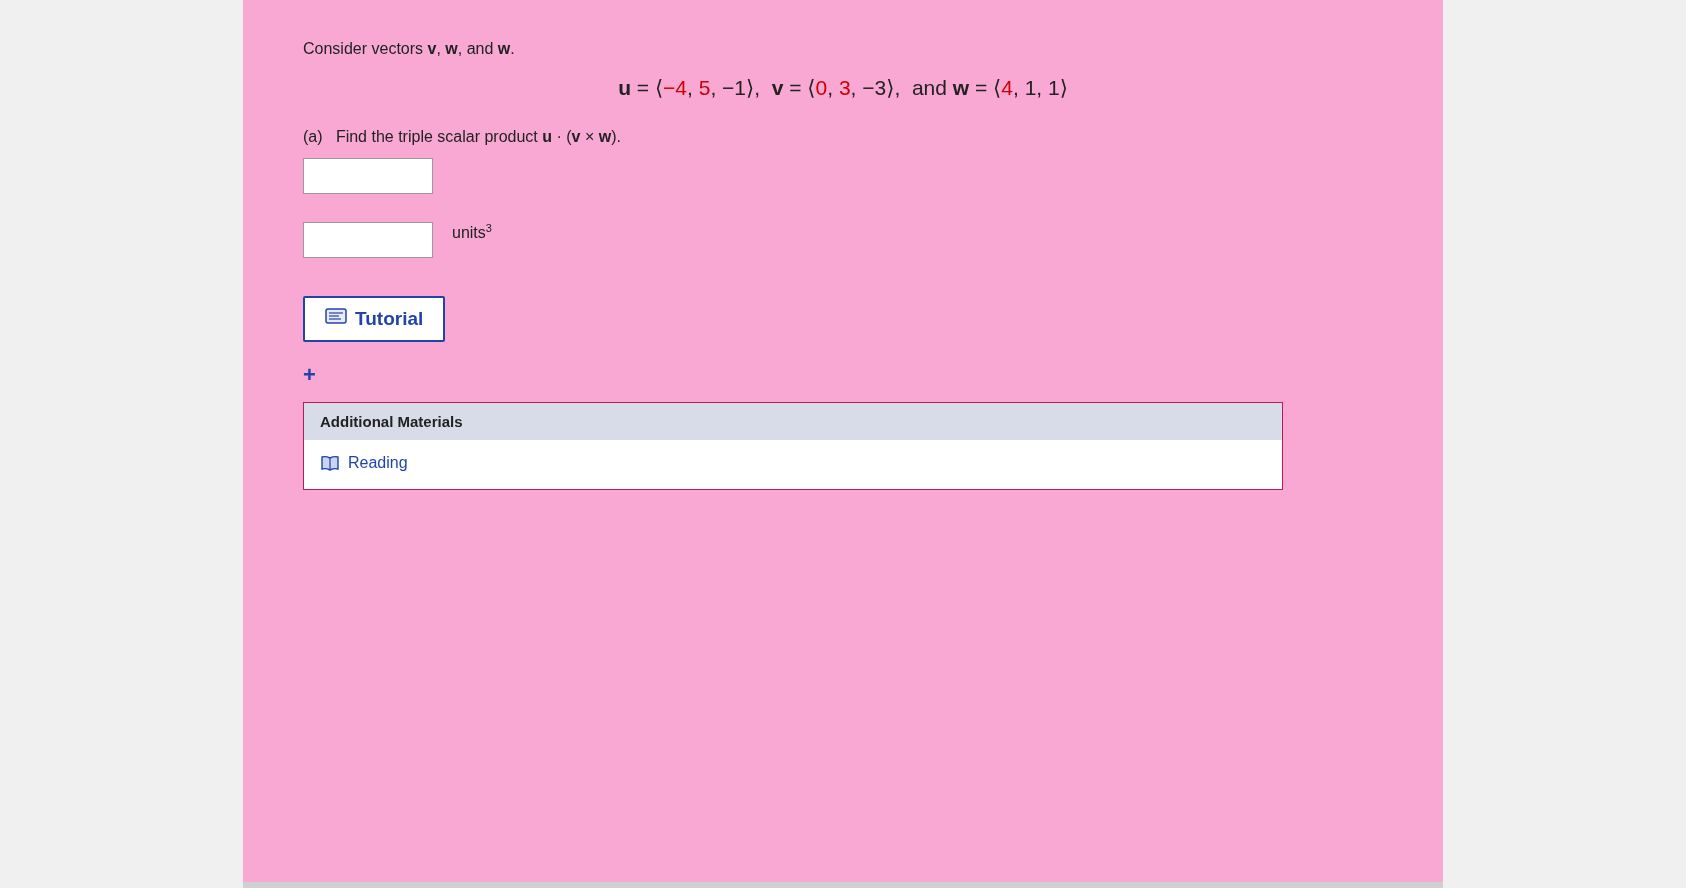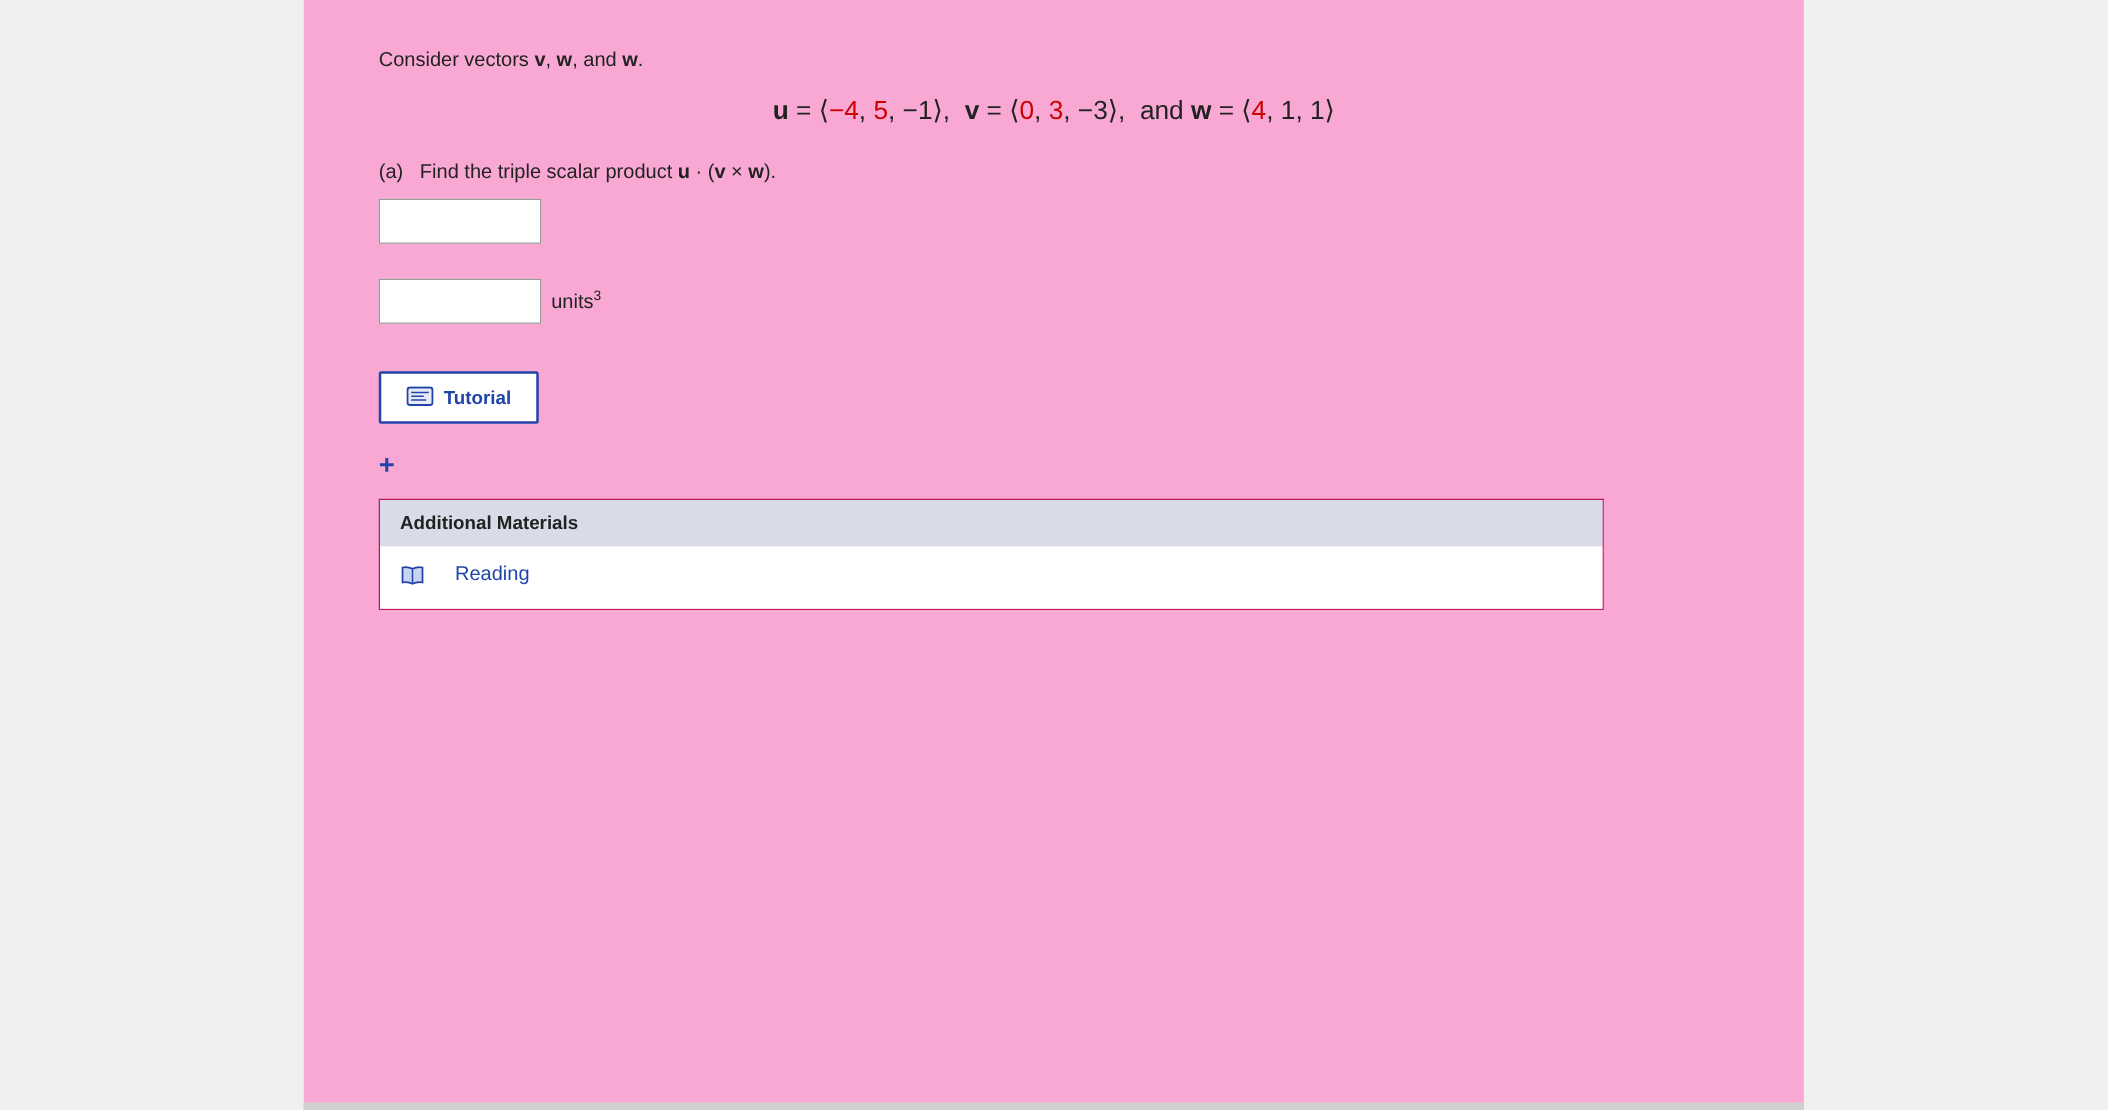--- a/index.html
+++ b/index.html
@@ -38,37 +38,37 @@
     }
     .answer-box {
       border: 1px solid #999;
       width: 130px;
       height: 36px;
       display: inline-block;
       background: #fff;
     }
     .answer-row {
       display: flex;
-      align-items: center;
-      gap: 8px;
+      align-items: flex-start;
+      gap: 19px;
       margin-top: 7px;
     }
     .units-label {
       font-size: 16px;
     }
     sup { font-size: 11px; }
     .tutorial-btn {
       display: inline-flex;
-      align-items: center;
+      align-items: flex-start;
       gap: 8px;
       border: 2px solid #2244aa;
       color: #2244aa;
       background: #fff;
       padding: 10px 20px;
-      font-size: 15px;
+      font-size: 19px;
       font-weight: bold;
       cursor: pointer;
       margin-top: 10px;
       margin-bottom: 20px;
       border-radius: 2px;
     }
     .tutorial-icon {
       width: 22px;
       height: 18px;
       display: inline-flex;
@@ -98,21 +98,21 @@
     .add-mat-body {
       padding: 14px 16px;
       background: #fff;
     }
     .reading-link {
       color: #2244aa;
       text-decoration: none;
       font-size: 16px;
       display: inline-flex;
       align-items: center;
-      gap: 24px;
+      gap: 8px;
       cursor: pointer;
     }
     .book-icon {
       display: inline-block;
       width: 20px;
       height: 16px;
     }
     .bottom-bar {
       position: absolute;
       bottom: 0;

